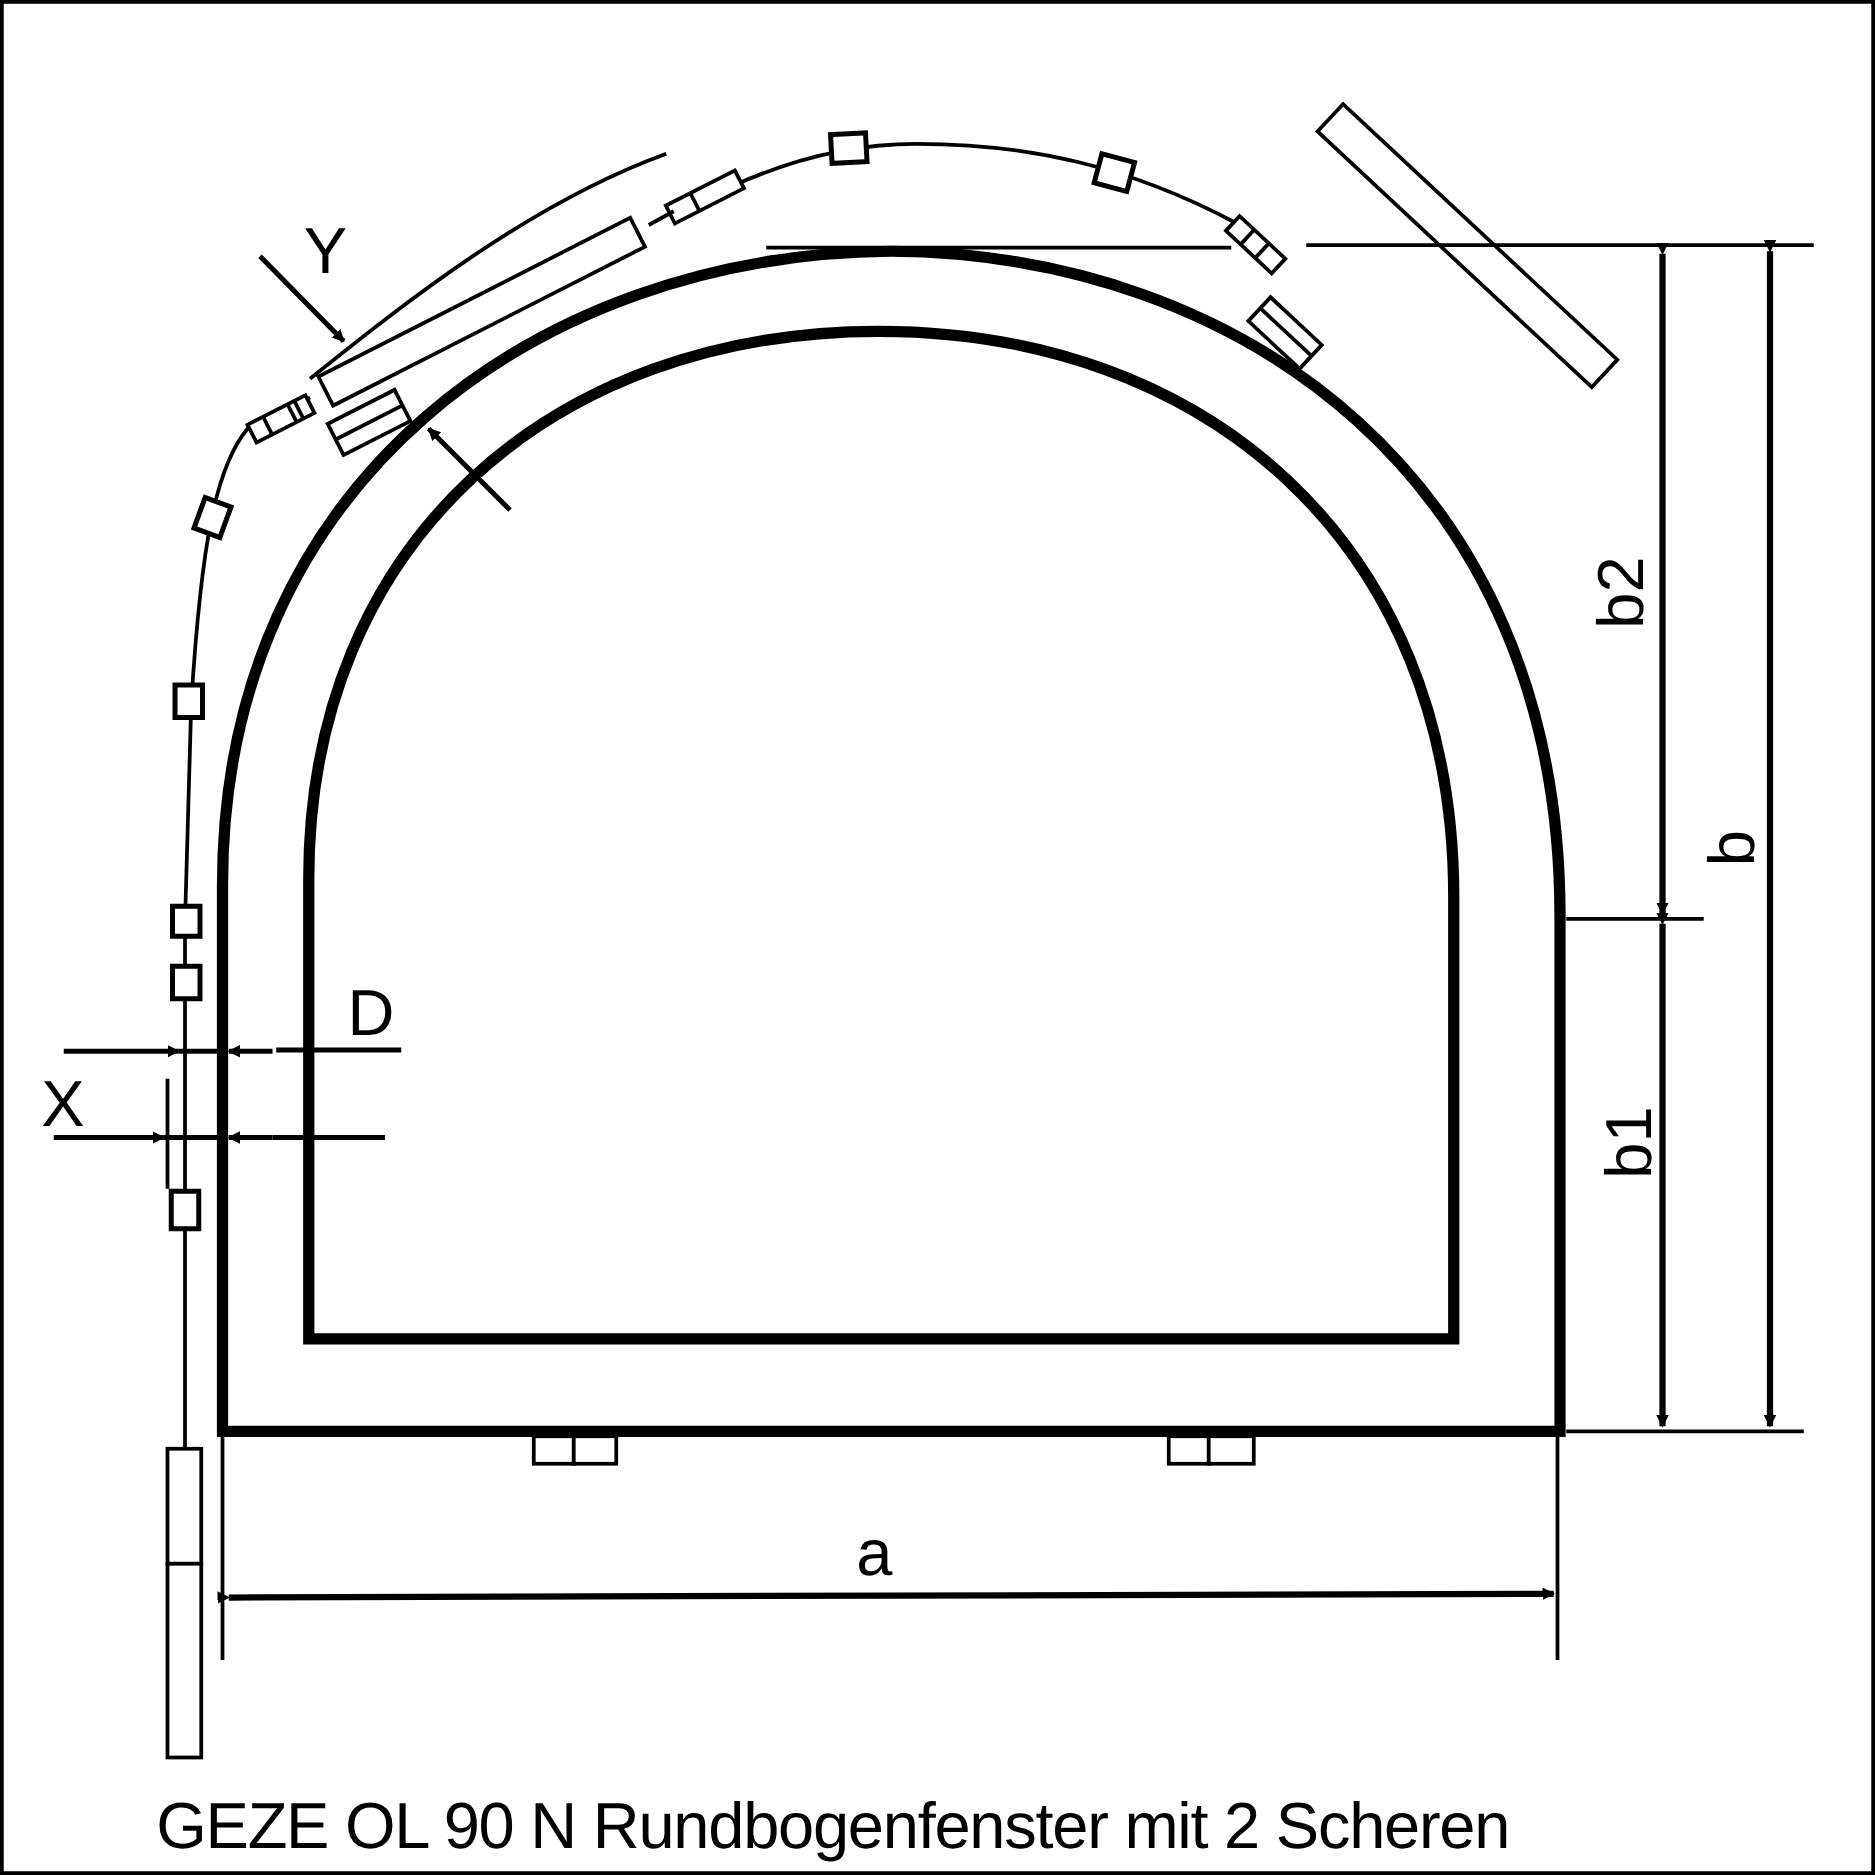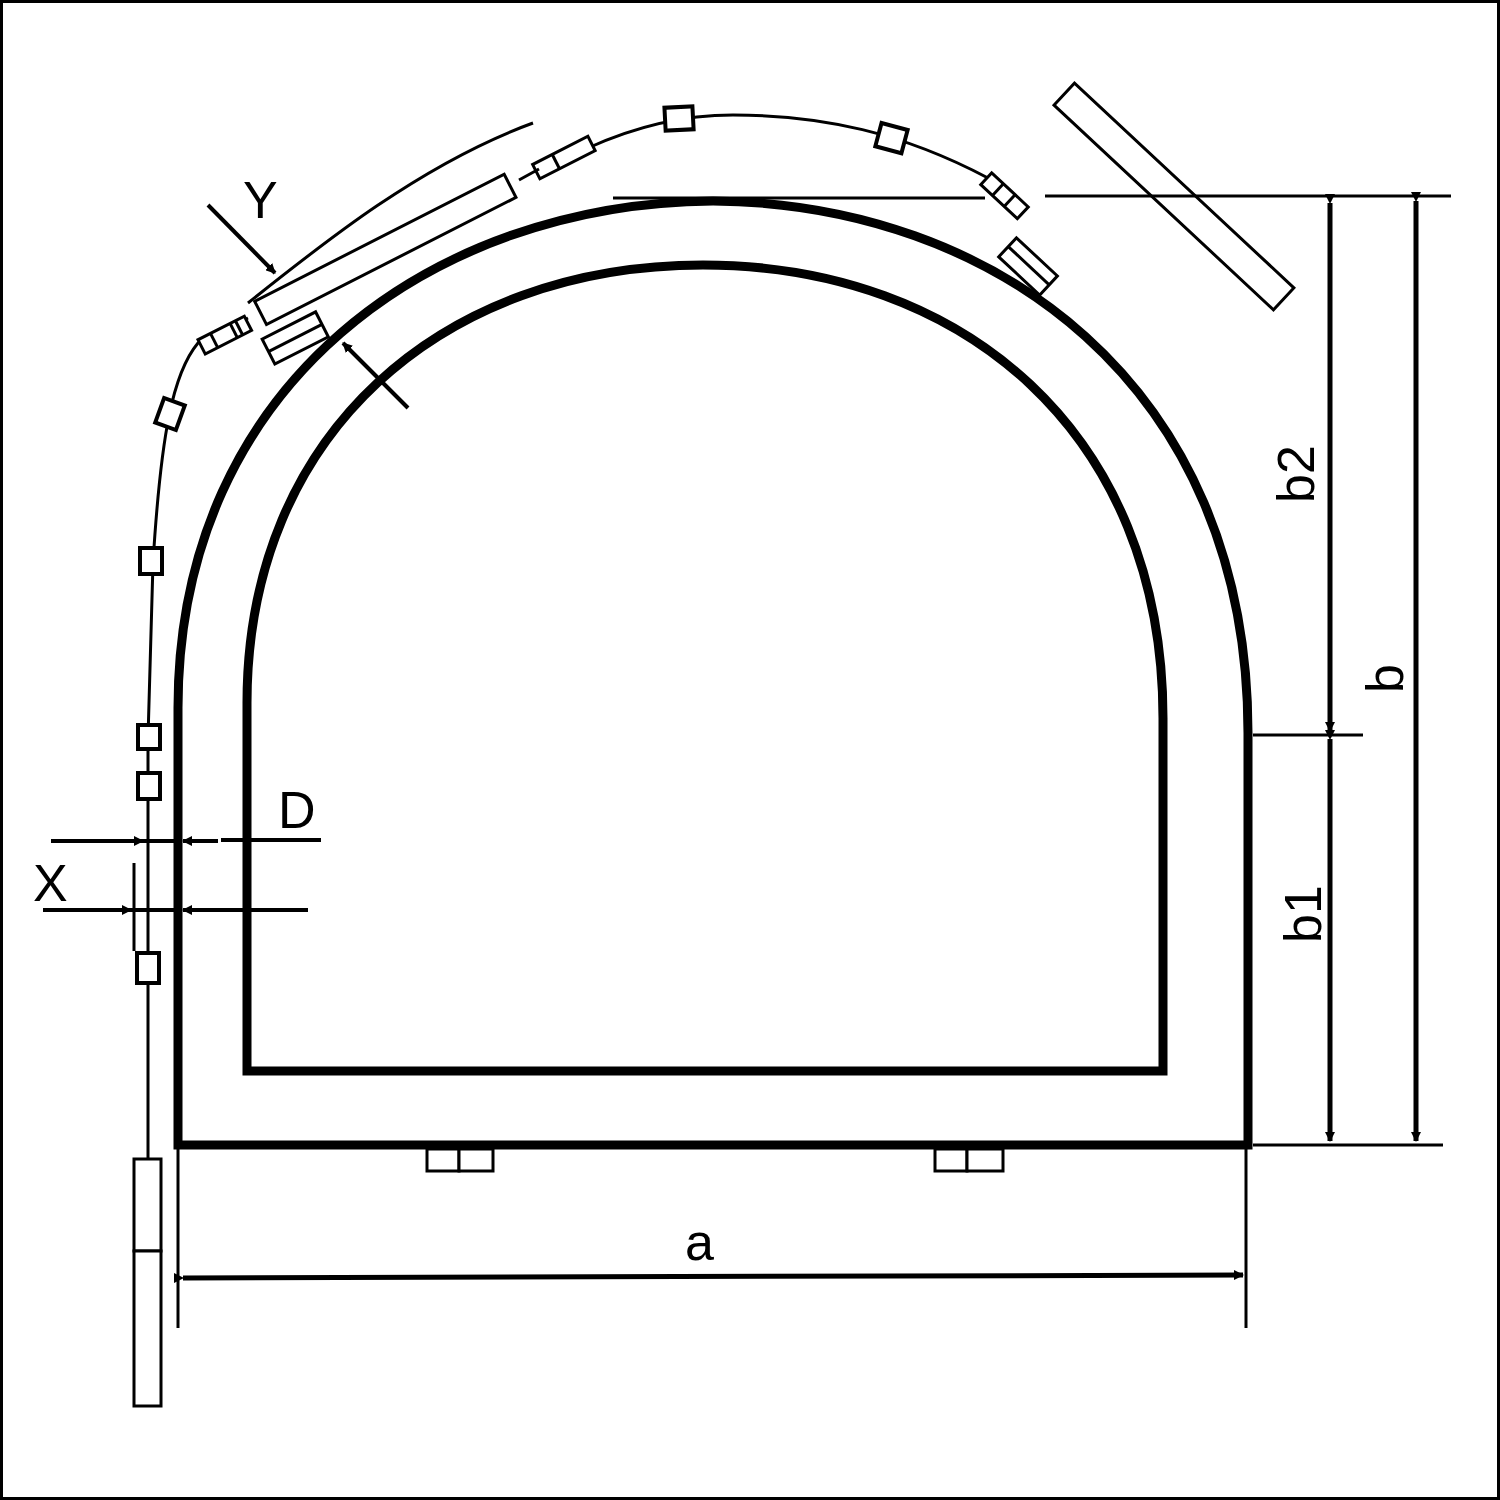--- a/index.html
+++ b/index.html
@@ -134,13 +134,14 @@
 
   <text class="lbl" x="240" y="215" font-size="52">Y</text>
   <text class="lbl" x="275" y="825" font-size="52">D</text>
   <text class="lbl" x="30" y="898" font-size="52">X</text>
   <text class="lbl" x="682" y="1257" font-size="52">a</text>
   <text class="lbl" font-size="52" transform="translate(1311 500) rotate(-90)">b2</text>
   <text class="lbl" font-size="52" transform="translate(1318 940) rotate(-90)">b1</text>
   <text class="lbl" font-size="52" transform="translate(1400 690) rotate(-90)">b</text>
 </svg>
 
+<div class="caption">GEZE OL 90 N Rundbogenfenster mit 2 Scheren</div>
 </div>
 
 </body></html>

